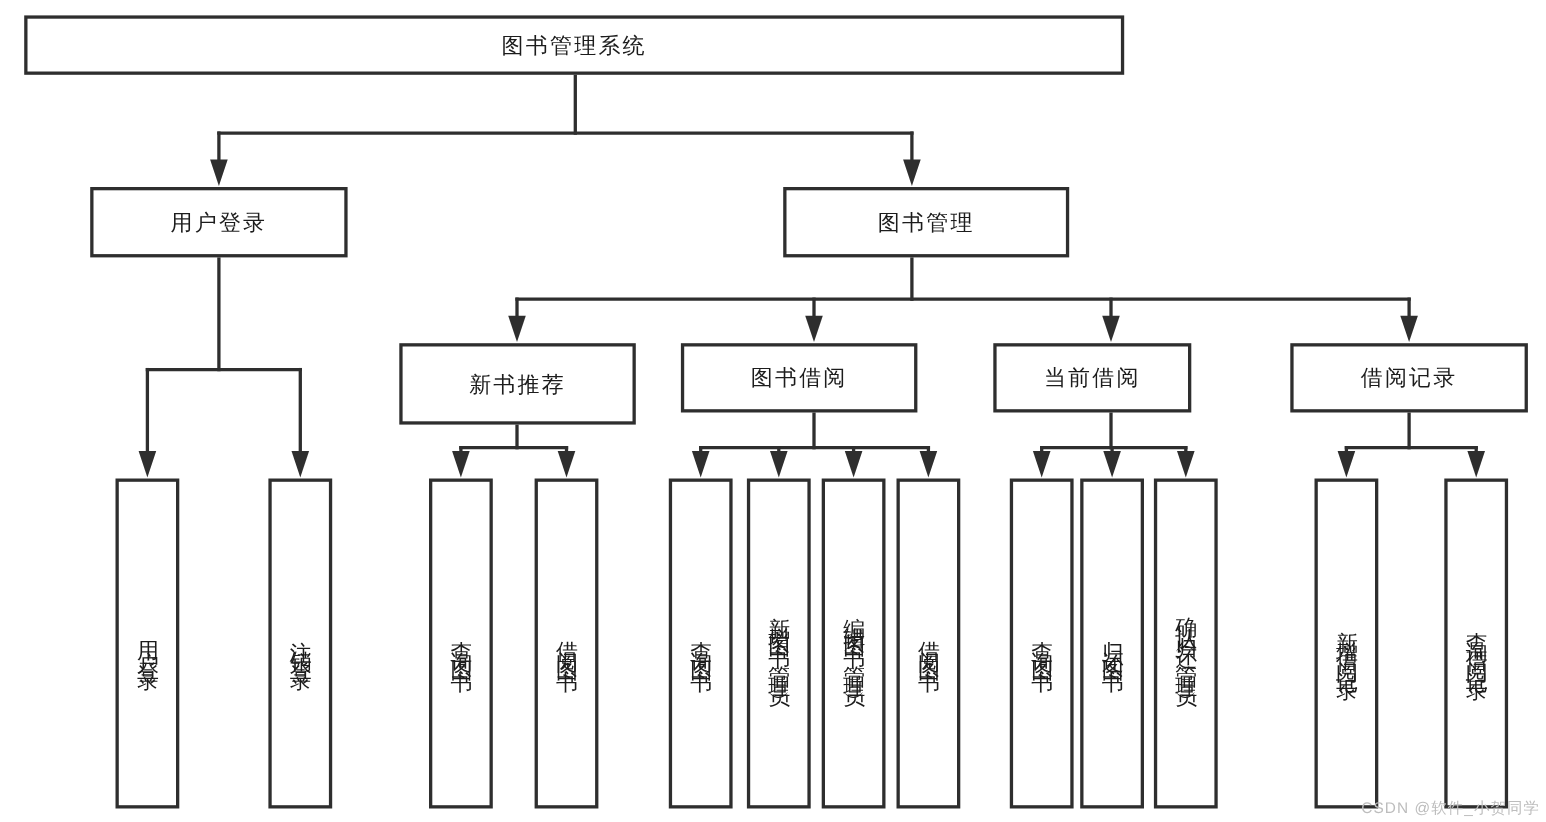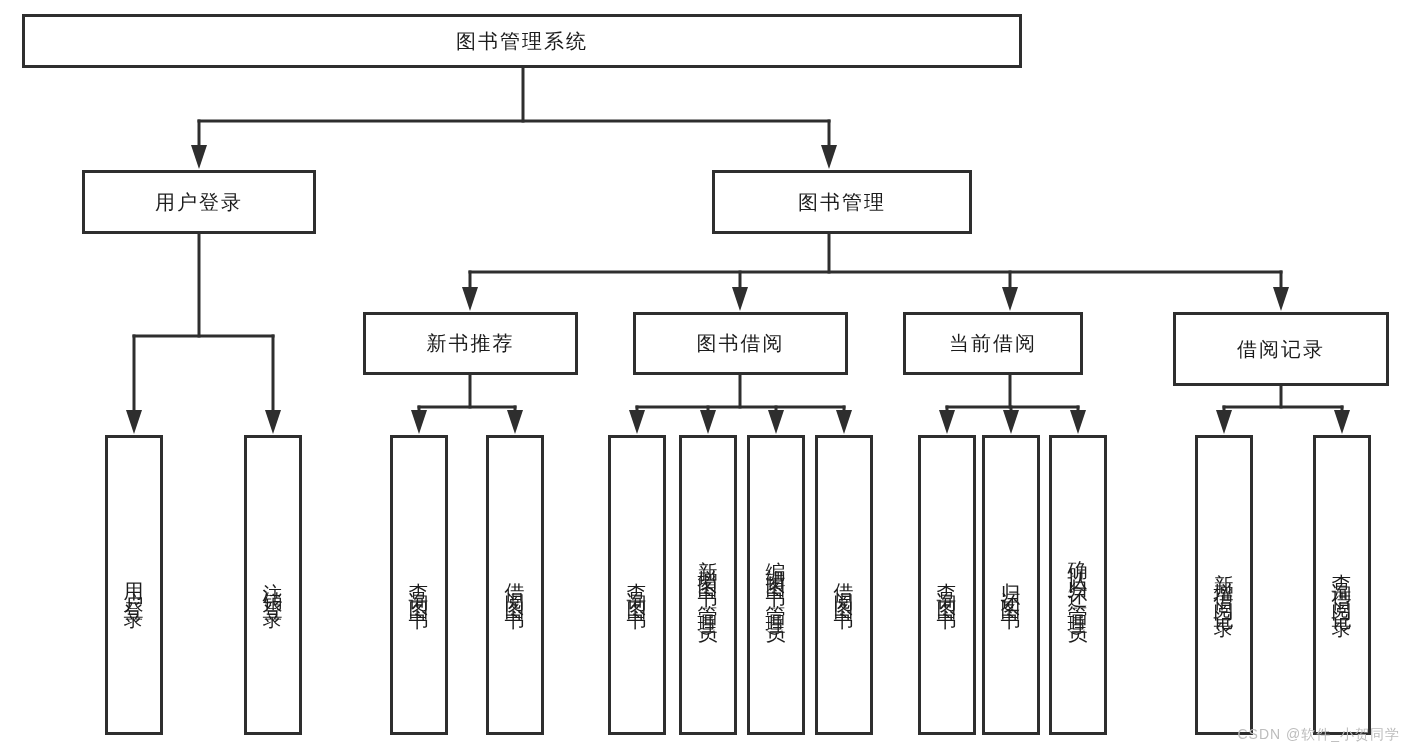--- a/index.html
+++ b/index.html
@@ -124,24 +124,24 @@
       <polygon points="1216,410 1232,410 1224,434"></polygon>
     <line x1="1342" y1="407" x2="1342" y2="413"></line>
       <polygon points="1334,410 1350,410 1342,434"></polygon>
   </svg>
 
   <div class="box hlabel" style="left:22px;top:14px;width:1000px;height:54px">图书管理系统</div>
 
   <div class="box hlabel" style="left:82px;top:170px;width:234px;height:64px">用户登录</div>
   <div class="box hlabel" style="left:712px;top:170px;width:260px;height:64px">图书管理</div>
 
-  <div class="box hlabel" style="left:363px;top:312px;width:215px;height:63px">新书推荐</div>
-  <div class="box hlabel" style="left:633px;top:312px;width:215px;height:63px">图书借阅</div>
+  <div class="box hlabel" style="left:363px;top:312px;width:215px;height:74px">新书推荐</div>
+  <div class="box hlabel" style="left:619px;top:312px;width:215px;height:63px">图书借阅</div>
   <div class="box hlabel" style="left:903px;top:312px;width:180px;height:63px">当前借阅</div>
-  <div class="box hlabel" style="left:1173px;top:312px;width:216px;height:74px">借阅记录</div>
+  <div class="box hlabel" style="left:1173px;top:312px;width:216px;height:63px">借阅记录</div>
 
   <div class="box" style="left:105px;top:435px;width:58px;height:300px">
     <span class="vtext">用户登录</span>
   </div>
   <div class="box" style="left:244px;top:435px;width:58px;height:300px">
     <span class="vtext">注销登录</span>
   </div>
 
   <div class="box" style="left:390px;top:435px;width:58px;height:300px">
     <span class="vtext">查询图书</span>

